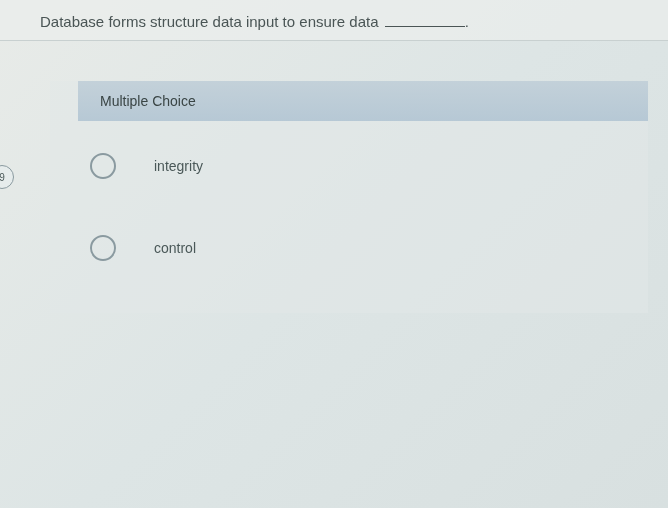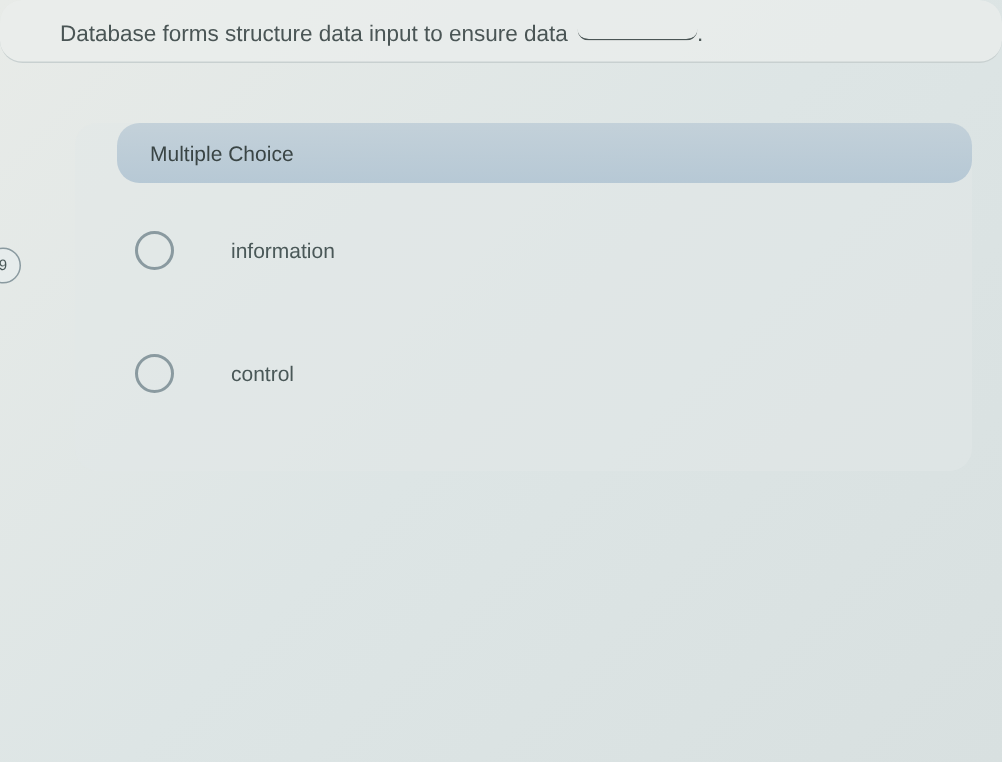--- a/index.html
+++ b/index.html
@@ -1,15 +1,15 @@
 <!DOCTYPE html>
 <html><head>
 <meta charset="utf-8">
 <style>
-  * { box-sizing: border-box; margin: 0; padding: 0; border-radius: 15px; }
+  * { box-sizing: border-box; margin: 0; padding: 0; }
   body {
     width: 668px;
     height: 508px;
     background: linear-gradient(135deg, #e8ebe8 0%, #dde5e5 50%, #d8e0e0 100%);
     font-family: Arial, Helvetica, sans-serif;
     color: #3a4545;
     position: relative;
     overflow: hidden;
   }
   .question-bar {
@@ -88,25 +88,25 @@
 <div class="question-number">
   <span>9</span>
 </div>
 
 <div class="answer-panel">
   <div class="panel-header">
     <span>Multiple Choice</span>
   </div>
   <div class="options">
 
-
     <div class="option-row">
       <div class="radio"></div>
-      <div class="option-label">information</div>
+      <div class="option-label">integrity</div>
     </div>
+
 
     <div class="option-row">
       <div class="radio"></div>
       <div class="option-label">control</div>
     </div>
 
 
   </div>
 </div>
 

